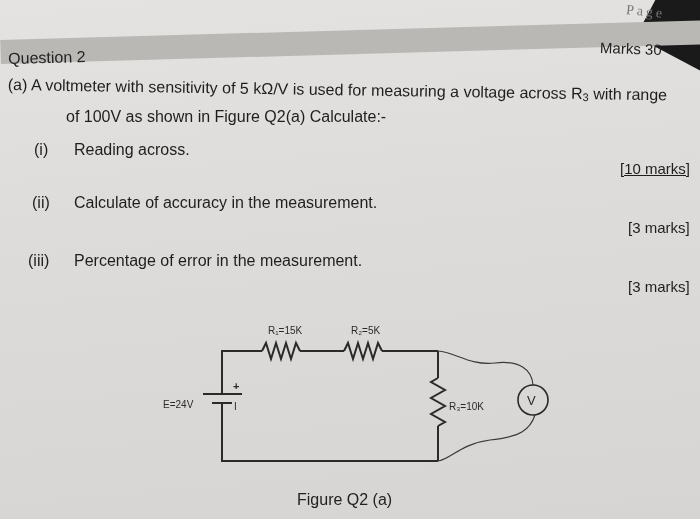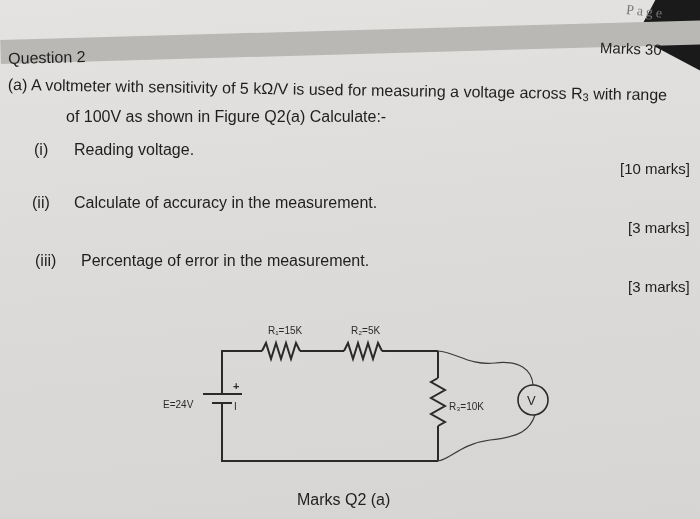--- a/index.html
+++ b/index.html
@@ -57,30 +57,30 @@
 <div class="q-title">Question 2</div>
 <div class="marks-total">Marks 30</div>
 
 <div class="line" style="left:8px; top:76px; transform: rotate(0.9deg);">
   <span>(a)</span>
   <span>A voltmeter with sensitivity of 5 kΩ/V is used for measuring a voltage across R</span><sub class="s">3</sub><span> with range</span>
 </div>
 <div class="line" style="left:32px; top:108px;margin-left:34px;">of 100V as shown in Figure Q2(a) Calculate:-</div>
 
 <div class="line" style="left:34px; top:141px;">
-  <span style="display:inline-block;width:40px">(i)</span><span>Reading voltage.</span>
+  <span style="display:inline-block;width:40px">(i)</span><span>Reading across.</span>
 </div>
-<div class="marks" style="left:620px; top:160px;">[10 marks]</div>
+<div class="marks" style="left:620px; top:160px;text-decoration:underline;">[10 marks]</div>
 
 <div class="line" style="left:32px; top:194px;">
   <span style="display:inline-block;width:42px">(ii)</span><span>Calculate of accuracy in the measurement.</span>
 </div>
 <div class="marks" style="left:628px; top:219px;">[3 marks]</div>
 
-<div class="line" style="left:35px; top:252px;">
+<div class="line" style="left:28px; top:252px;">
   <span style="display:inline-block;width:46px">(iii)</span><span>Percentage of error in the measurement.</span>
 </div>
 <div class="marks" style="left:628px; top:278px;">[3 marks]</div>
 
 <svg width="700" height="519" style="position:absolute;left:0;top:0">
   <g stroke="#2a2a2a" stroke-width="2" fill="none">
 
     <polyline points="222,392 222,351 262,351"></polyline>
 
     <polyline points="262,351 266,343 271,359 276,343 281,359 286,343 291,359 296,343 300,351"></polyline>
@@ -111,13 +111,13 @@
   <text x="449" y="410" font-size="10" fill="#2a2a2a">R₃=10K</text>
 
   <g stroke="#3a3a3a" stroke-width="1.2" fill="none">
     <path d="M438,351 C455,352 470,366 495,363 C520,360 532,370 533,385"></path>
     <path d="M438,461 C450,460 460,444 490,440 C520,437 530,430 535,415"></path>
   </g>
   <circle cx="533" cy="400" r="15" stroke="#2a2a2a" stroke-width="1.6" fill="none"></circle>
   <text x="527" y="405" font-size="13" fill="#2a2a2a">V</text>
 </svg>
 
-<div class="figure-caption">Marks Q2 (a)</div>
+<div class="figure-caption">Figure Q2 (a)</div>
 
 </body></html>

